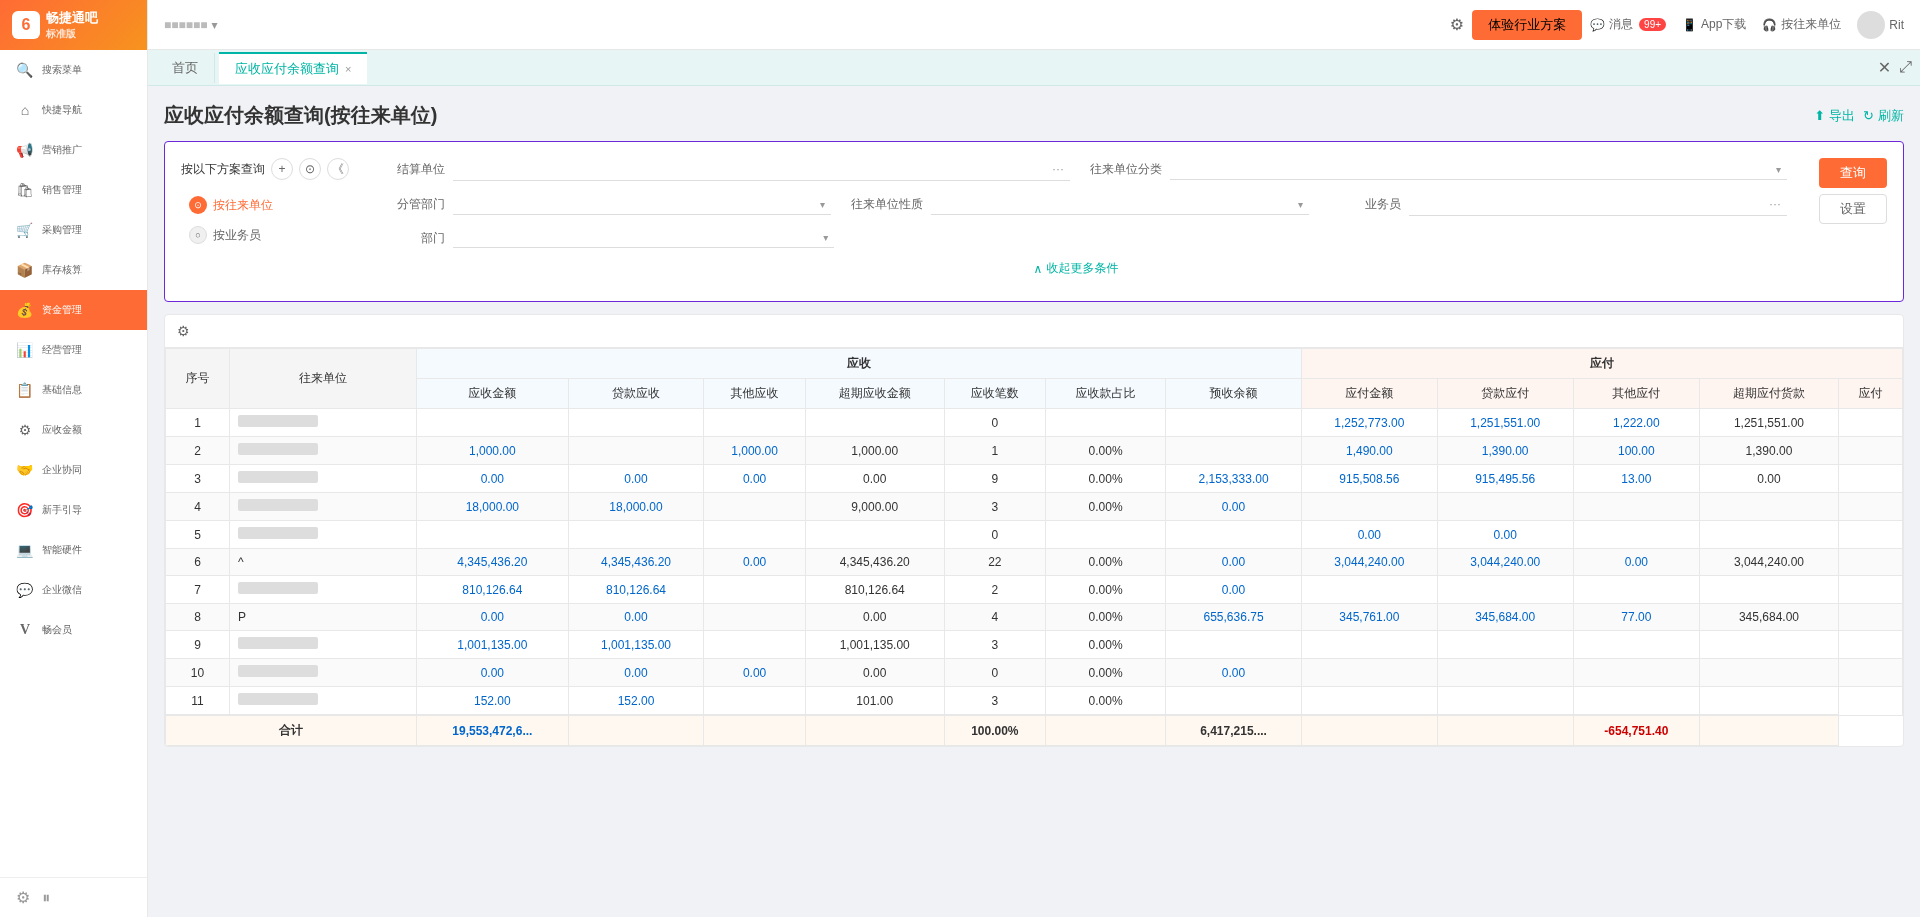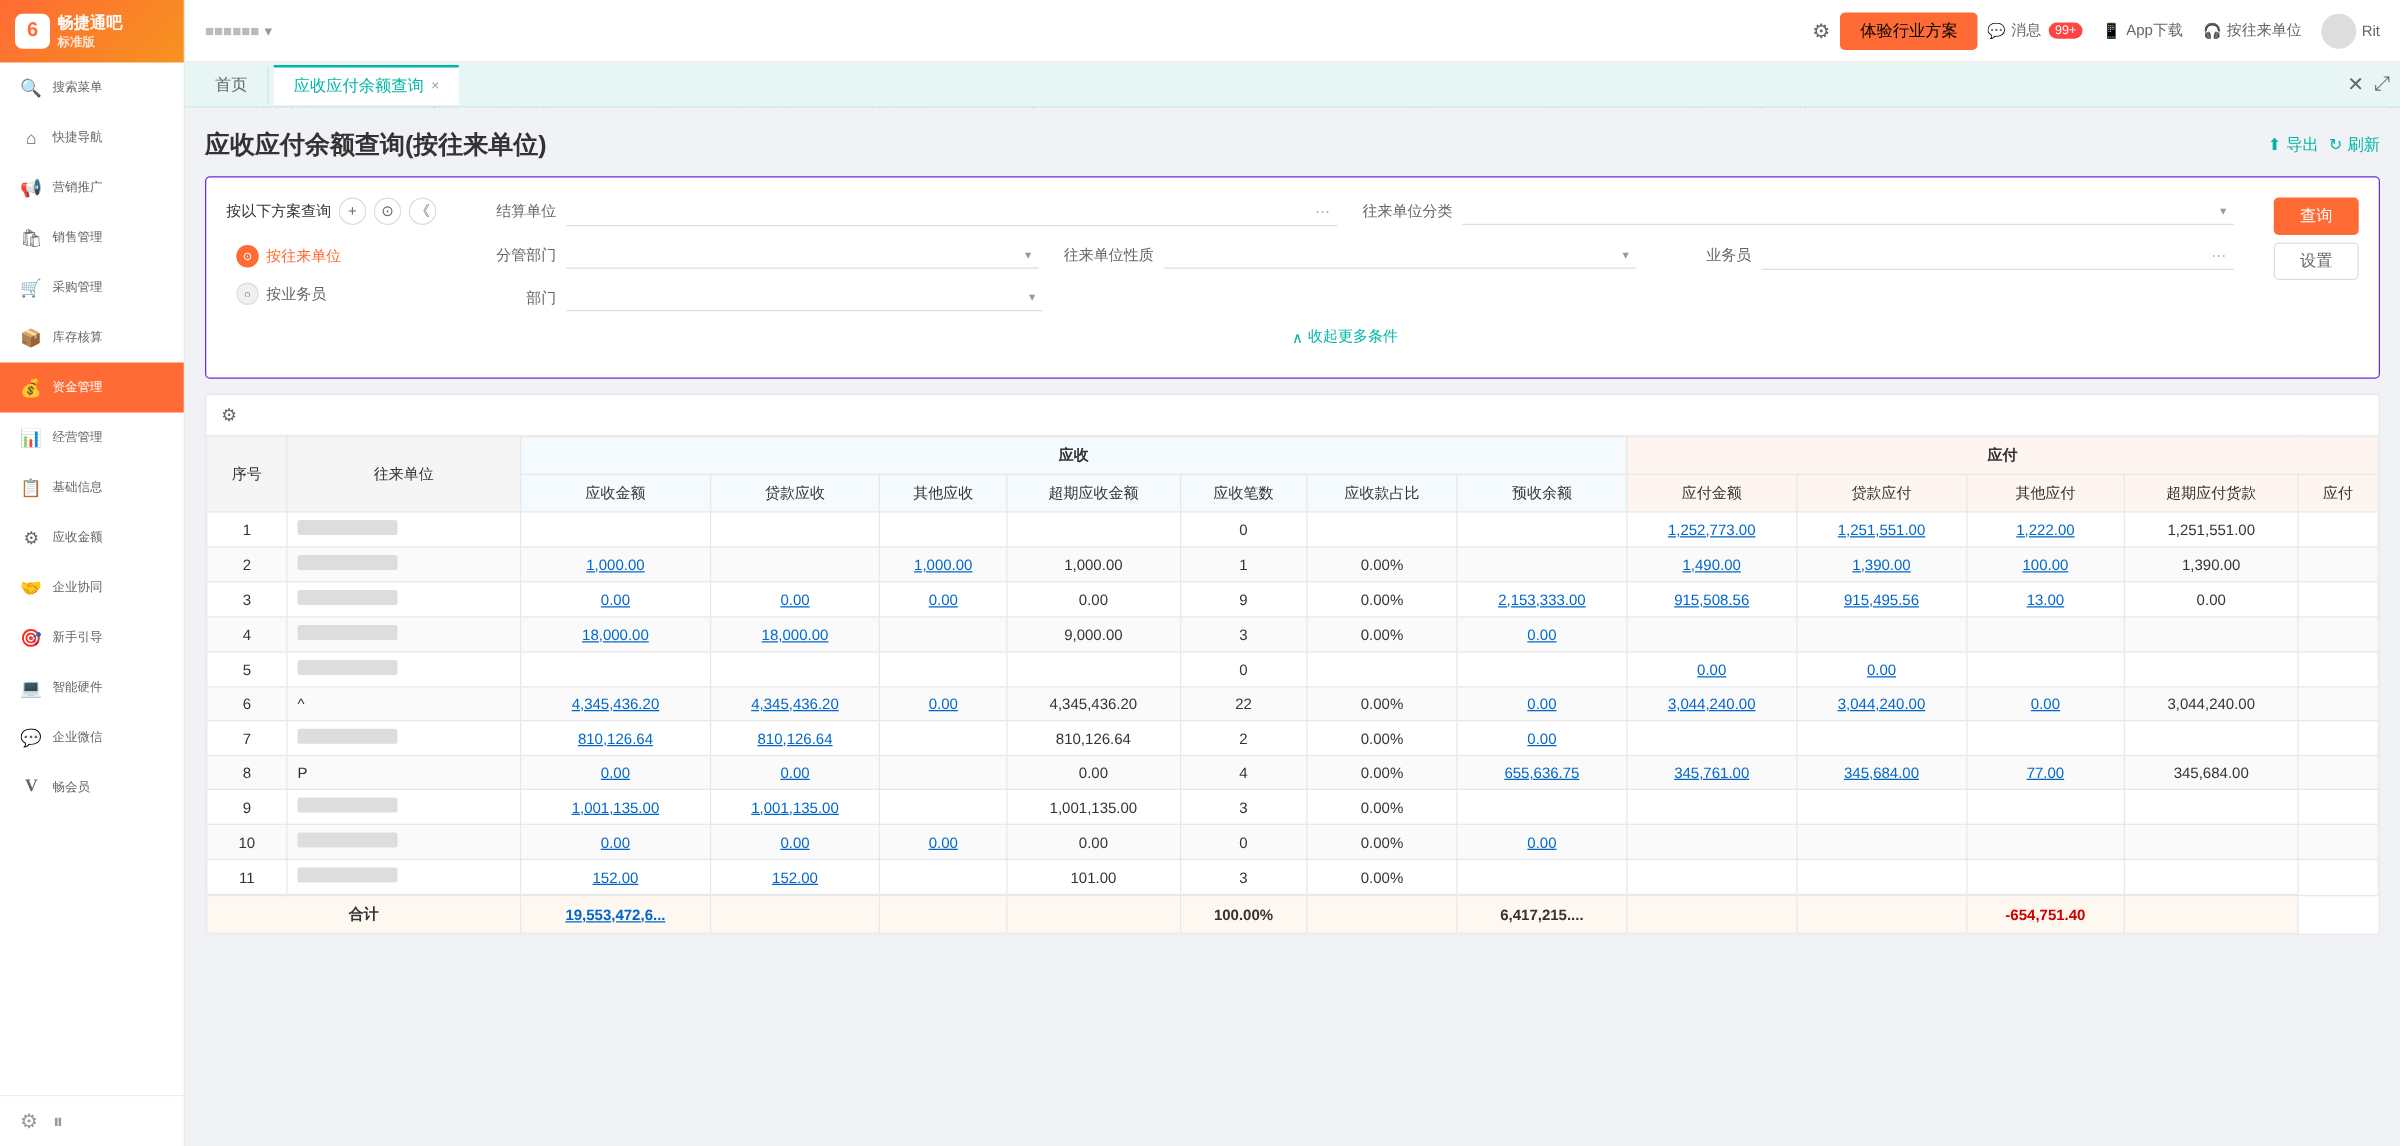--- a/index.html
+++ b/index.html
@@ -168,21 +168,21 @@
       white-space: nowrap;
     }
     th {
       background: #f5f5f5; color: #333; font-weight: normal;
     }
     .th-group {
       background: #f5f5f5; text-align: center; font-weight: bold;
     }
     .th-ar { background: #f5faff; }
     .th-ap { background: #fff5f0; }
-    td.num { color: #0066cc; text-decoration: underline; cursor: pointer; }
+    td.num { color: #0066cc; cursor: pointer; }
     td.red { color: #cc0000; }
     tr:nth-child(even) { background: #fafafa; }
     .tfoot-row { background: #fff8f0 !important; font-weight: bold; }
     .tfoot-row td { border-top: 2px solid #e8e8e8; }
   </style>
 </head>
 <body>
 
 <div class="sidebar">
   <div class="sidebar-logo">

